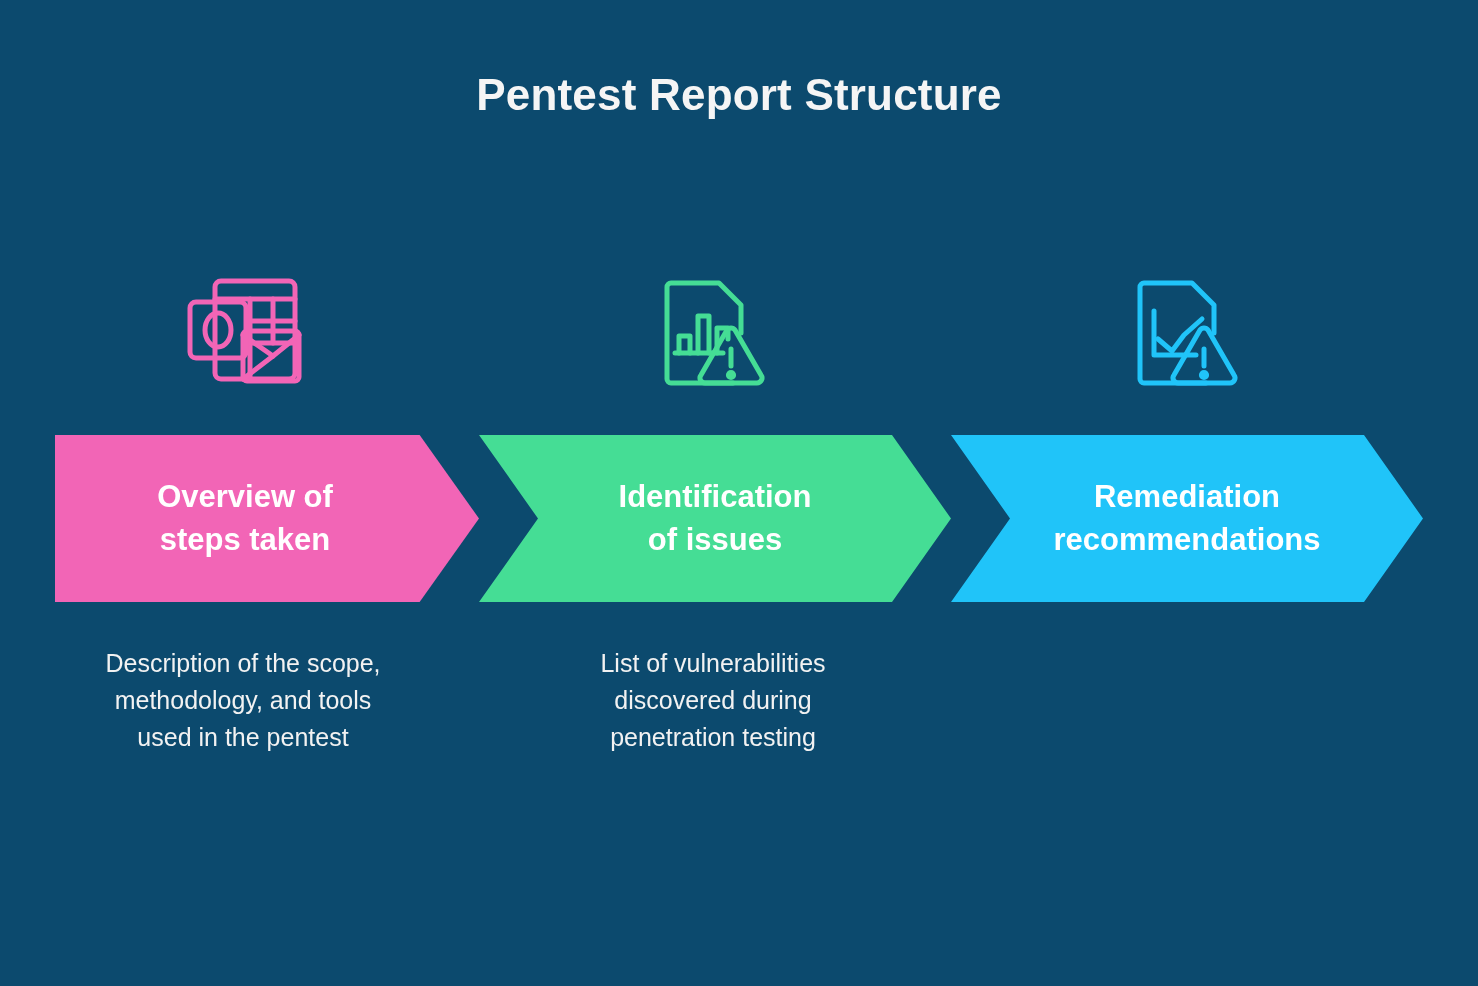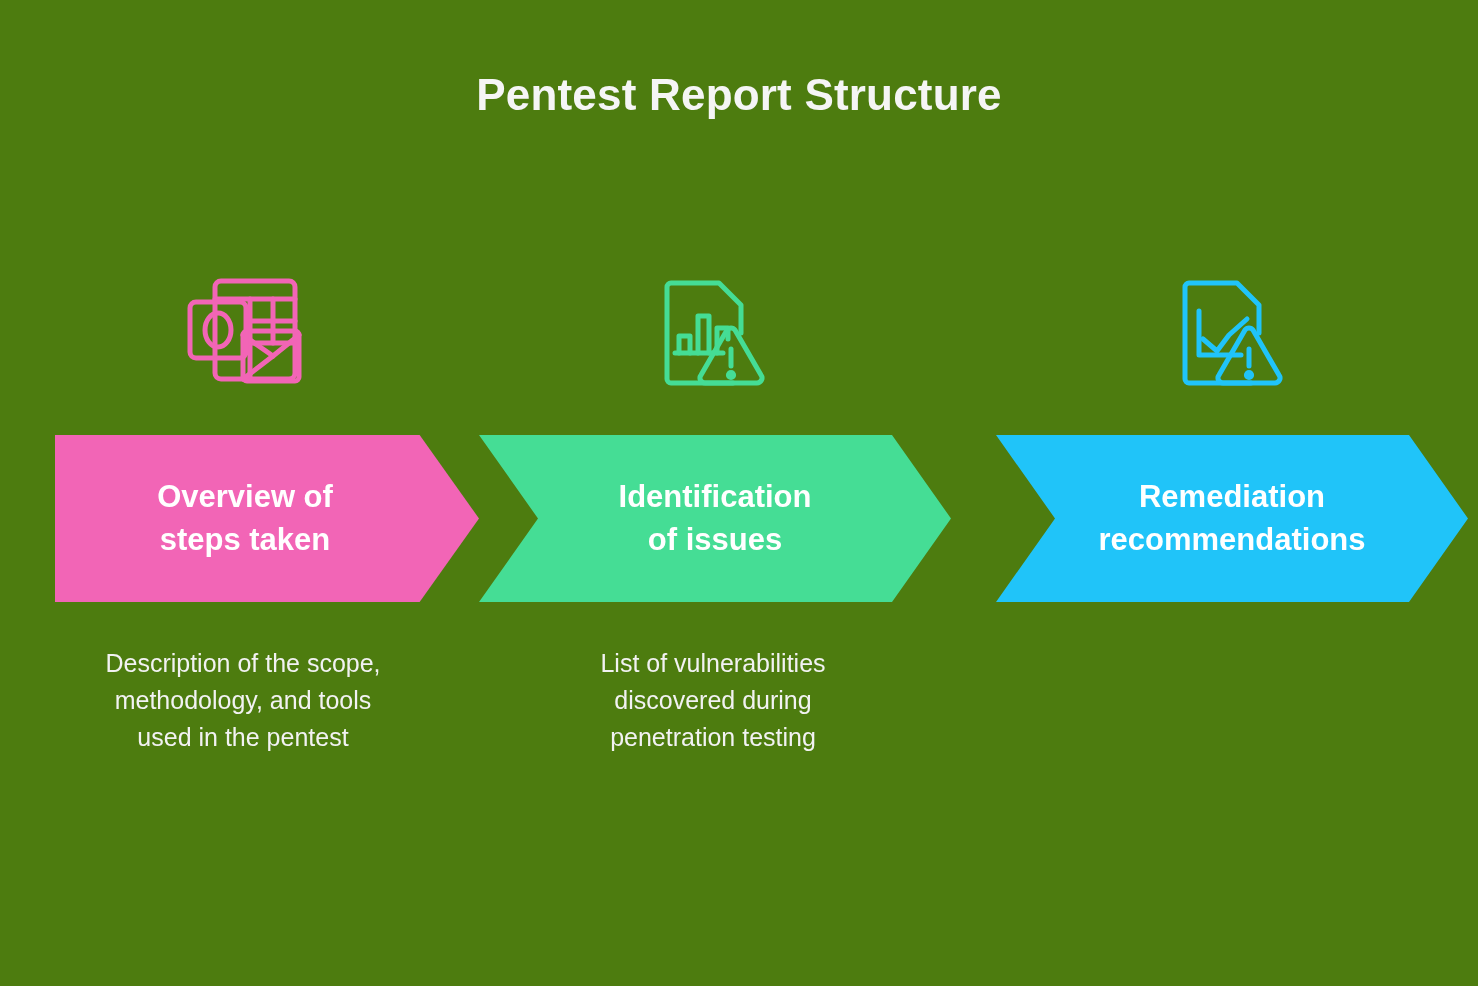--- a/index.html
+++ b/index.html
@@ -13,21 +13,21 @@
     height: 986px;
     overflow: hidden;
     font-family: "Liberation Sans", sans-serif;
     -webkit-font-smoothing: antialiased;
   }
 
   #infographic {
     position: relative;
     width: 1478px;
     height: 986px;
-    background: #4d7c0f;
+    background: #0c4a6e;
   }
 
   
   .page-title {
     position: absolute;
     top: 70px;
     left: 0;
     width: 1478px;
     text-align: center;
     font-size: 44px;
@@ -46,21 +46,21 @@
     height: 520px;
   }
 
   .column {
     position: absolute;
     top: 0;
     height: 520px;
   }
   .column.col-0 { left: 55px;   width: 424px; }
   .column.col-1 { left: 479px;  width: 472px; }
-  .column.col-2 { left: 996px;  width: 472px; }
+  .column.col-2 { left: 951px;  width: 472px; }
 
   
   .icon-wrap {
     position: absolute;
     top: 0;
     left: 0;
     width: 100%;
     height: 155px;
     display: flex;
     align-items: center;

